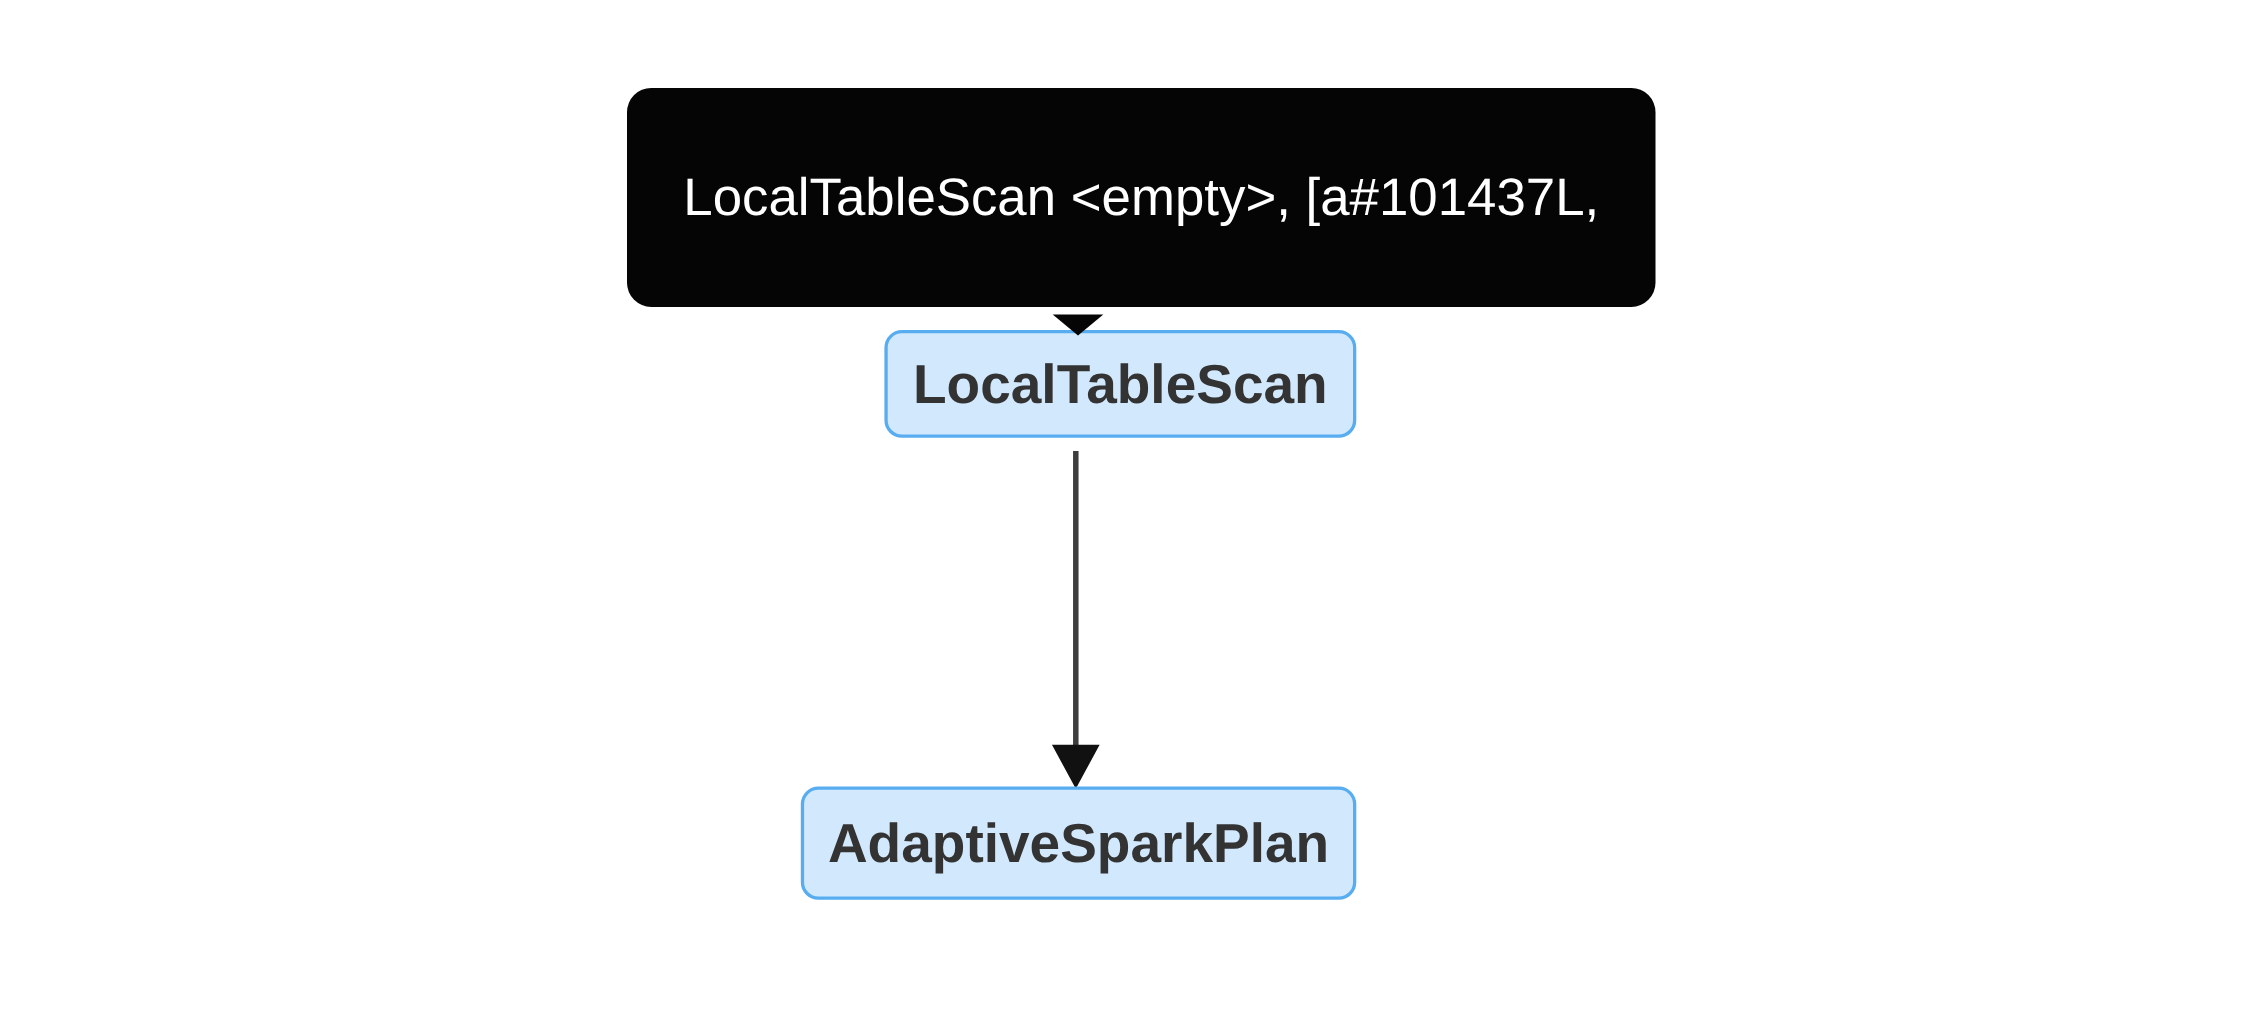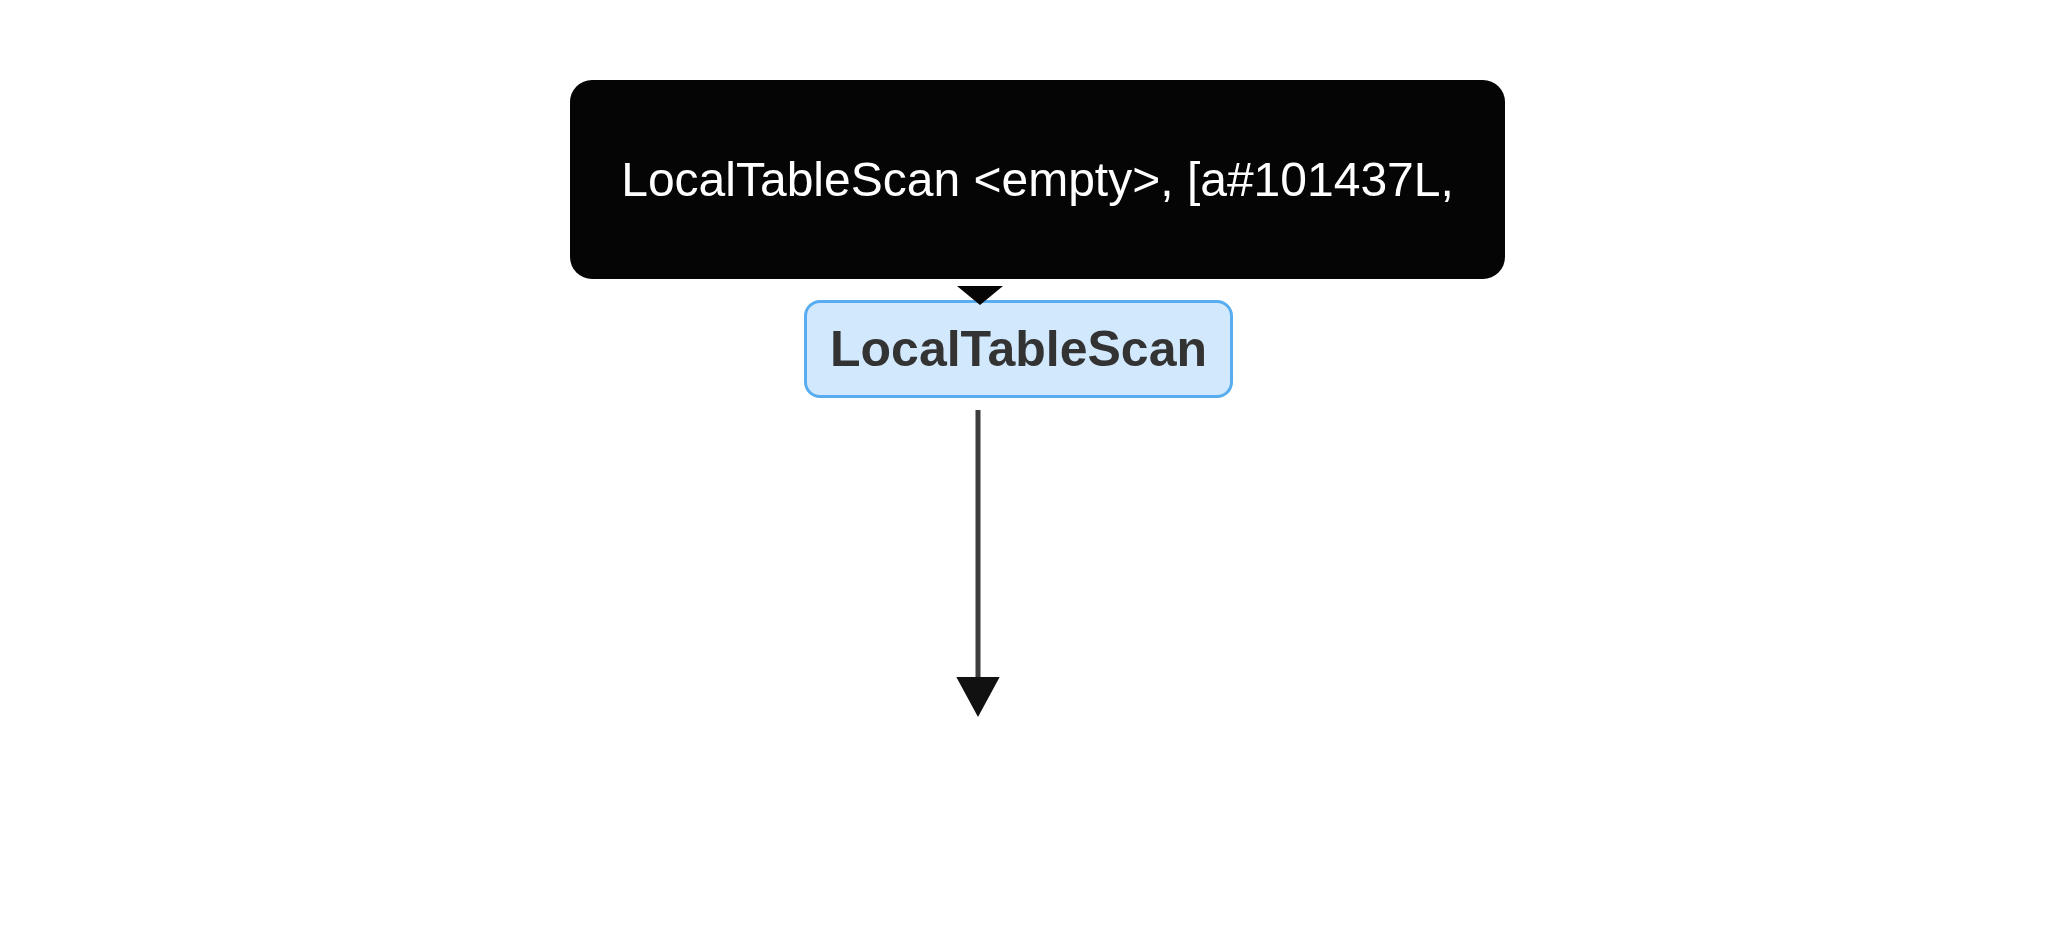--- a/index.html
+++ b/index.html
@@ -104,14 +104,17 @@
 
   <svg class="edge-svg" viewBox="0 0 2062 928" xmlns="http://www.w3.org/2000/svg">
     <line x1="978" y1="410" x2="978" y2="688" stroke="#3d3d3d" stroke-width="5"></line>
     <polygon points="958,678 998,678 978,715" fill="#111111" stroke="#111111" stroke-width="2"></polygon>
   </svg>
 
   <div class="plan-node node-localtablescan">
     <span class="label">LocalTableScan</span>
   </div>
 
+  <div class="plan-node node-adaptivesparkplan">
+    <span class="label">AdaptiveSparkPlan</span>
+  </div>
 
 </div>
 
 </body></html>

